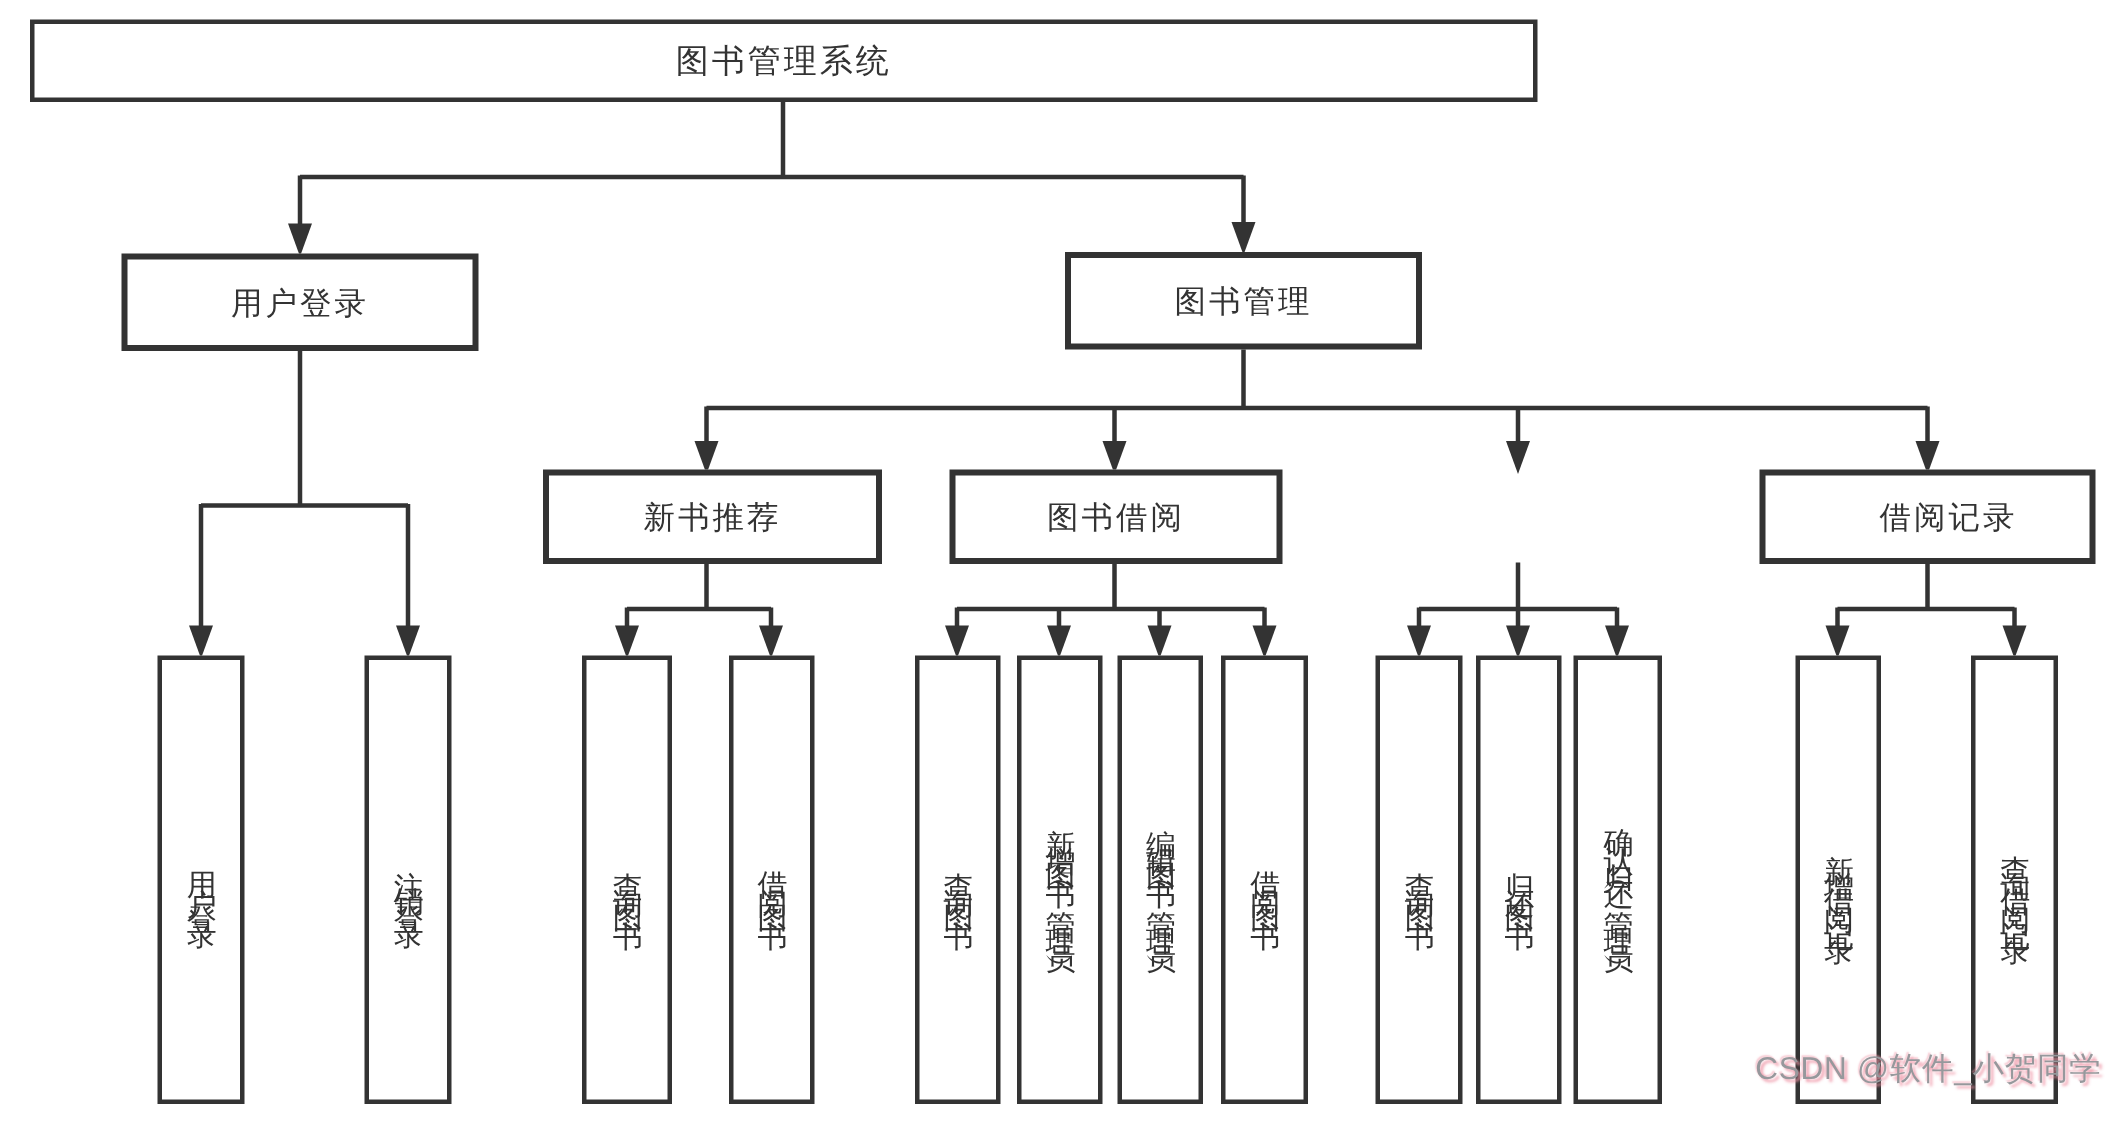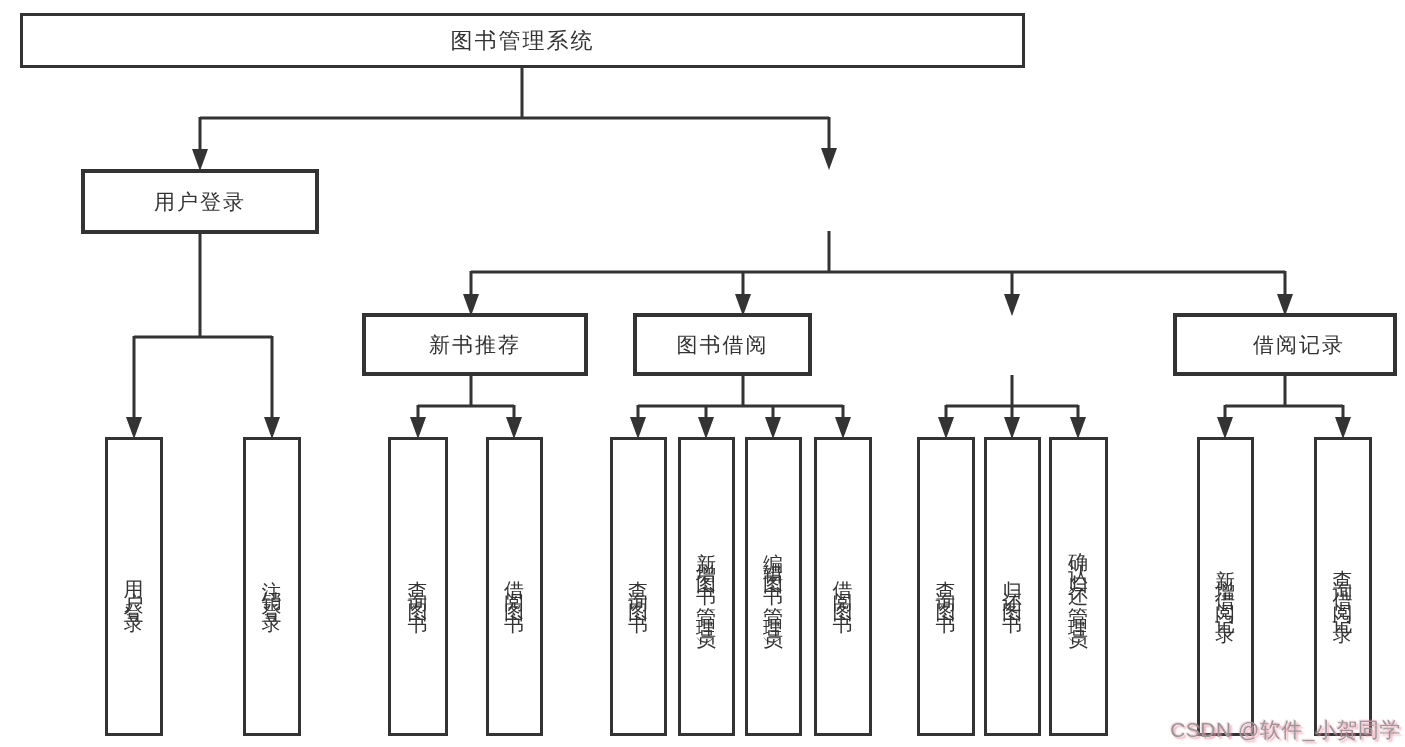--- a/index.html
+++ b/index.html
@@ -35,21 +35,21 @@
   .leaf .vtext{
     writing-mode:vertical-rl;
     text-orientation:upright;
     font-size:20px;
     letter-spacing:11px;
     line-height:1;
     white-space:nowrap;
   }
   .watermark{
     position:absolute;
-    right:4px;bottom:3px;
+    right:4px;bottom:21px;
     font-size:21px;
     letter-spacing:0.5px;
     color:var(--watermark_text);
     text-shadow:2px 2px 2px rgba(239,147,165,0.85), -1px -1px 1px rgba(239,147,165,0.45);
     z-index:3;
   }
 </style>
 </head>
 <body>
 
@@ -101,23 +101,24 @@
     <g>
       <path class="edge" d="M1285,375 L1285,406 M1225,406 L1343,406 M1225,405 L1225,419 M1343,405 L1343,419"></path>
       <path class="arrow" d="M1217,417 L1233,417 L1225,439 Z"></path>
       <path class="arrow" d="M1335,417 L1351,417 L1343,439 Z"></path>
     </g>
   </svg>
 
   <div class="node h root" style="left:20px;top:13px;width:1005px;height:55px;">图书管理系统</div>
 
   <div class="node h" style="left:81px;top:169px;width:238px;height:65px;">用户登录</div>
+  <div class="node h" style="left:710px;top:168px;width:238px;height:65px;">图书管理</div>
 
   <div class="node h" style="left:362px;top:313px;width:226px;height:63px;">新书推荐</div>
-  <div class="node h" style="left:633px;top:313px;width:179px;height:63px;">图书借阅</div>
+  <div class="node h" style="left:633px;top:313px;width:222px;height:63px;">图书借阅</div>
   <div class="node h" style="left:1173px;top:313px;width:224px;height:63px;padding-left:28px;">借阅记录</div>
 
   <div class="node leaf" style="left:105px;top:437px;width:58px;height:299px;">
     <span class="vtext">用户登录</span>
   </div>
   <div class="node leaf" style="left:243px;top:437px;width:58px;height:299px;">
     <span class="vtext">注销登录</span>
   </div>
 
   <div class="node leaf" style="left:388px;top:437px;width:60px;height:299px;">

